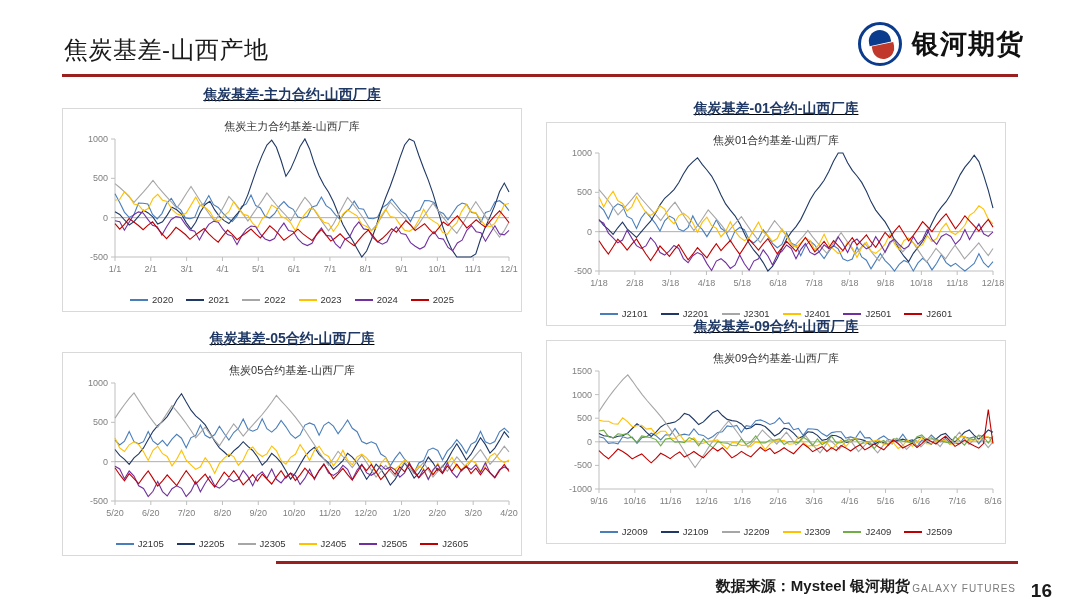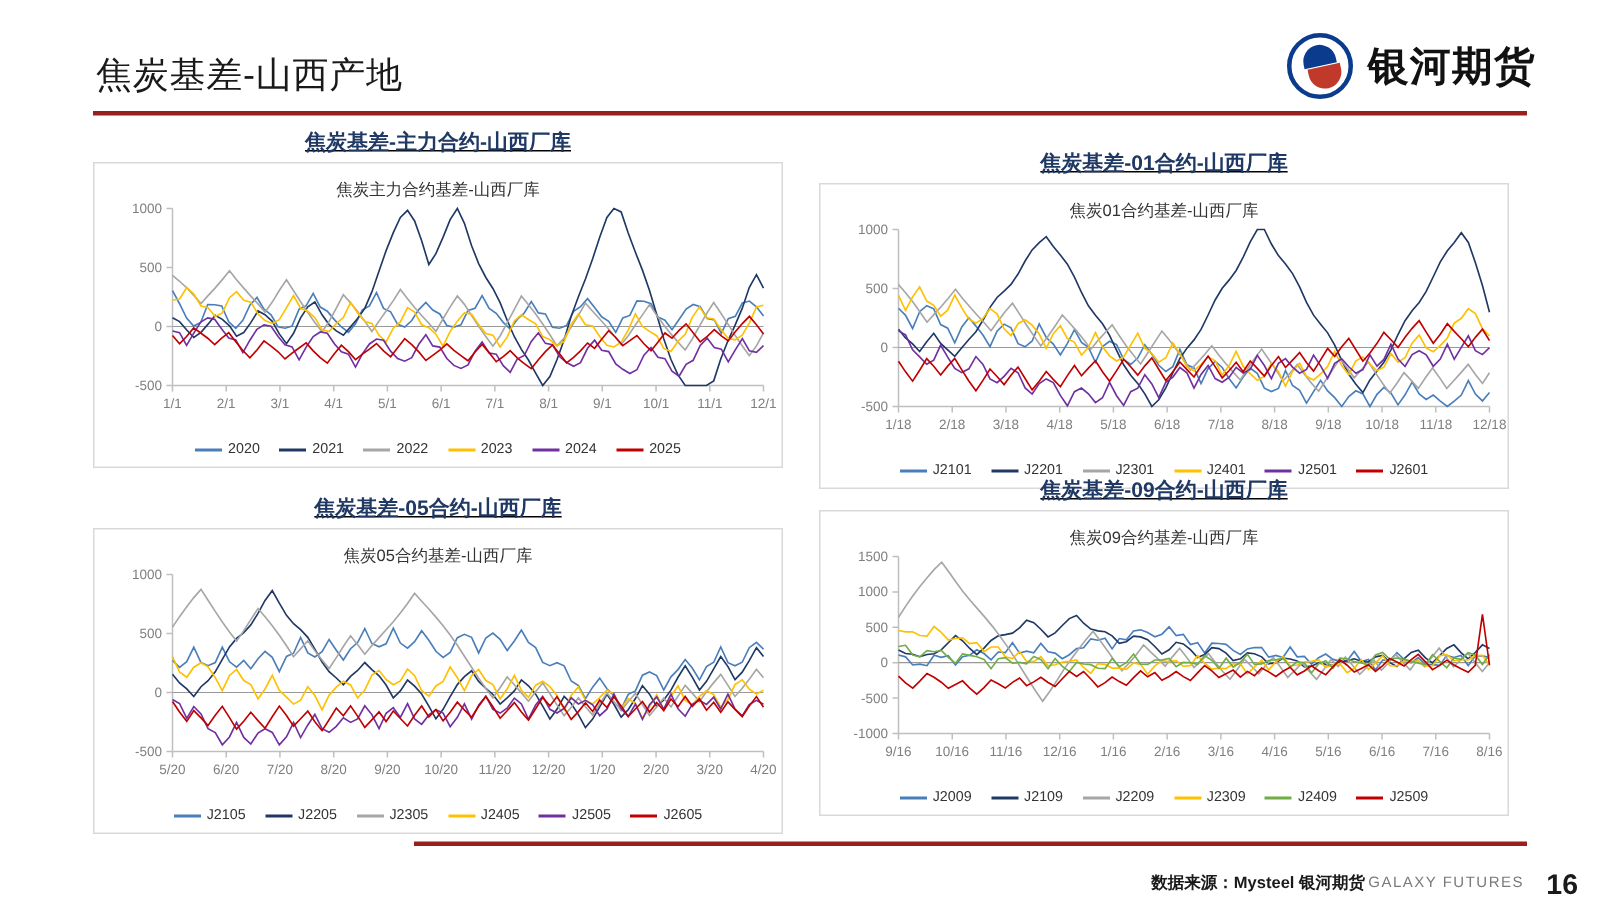--- a/index.html
+++ b/index.html
@@ -20,21 +20,21 @@
   .panel-title{text-align:center;font-size:14px;font-weight:bold;color:#1f3864;margin-bottom:4px;}
   .panel-box{border:1px solid #d9d9d9;background:#fff;position:relative;box-sizing:border-box;}
   .inner-title{position:absolute;left:0;right:0;text-align:center;font-size:11px;color:#333;}
   .plot{position:absolute;}
   .legend{position:absolute;left:0;right:0;display:flex;justify-content:center;gap:13px;font-size:9.5px;color:#333;}
   .legend .li{display:flex;align-items:center;gap:4px;}
   .legend .sw{width:18px;height:2px;display:inline-block;}
 
   
   .foot-rule{position:absolute;left:276px;bottom:44px;width:742px;height:3px;background:#9a1f1f;}
-  .foot-src{position:absolute;right:170px;bottom:12px;font-size:11px;font-weight:bold;color:#1a1a1a;}
+  .foot-src{position:absolute;right:170px;bottom:12px;font-size:15px;font-weight:bold;color:#1a1a1a;}
   .foot-brand{position:absolute;right:64px;bottom:14px;font-size:10px;color:#7a7a7a;letter-spacing:1px;}
   .foot-page{position:absolute;right:28px;bottom:6px;font-size:19px;font-weight:bold;color:#1a1a1a;}
   svg{display:block;}
 </style>
 </head>
 <body>
 
 <div class="page">
 
   <div class="hdr-title">焦炭基差-山西产地</div>

